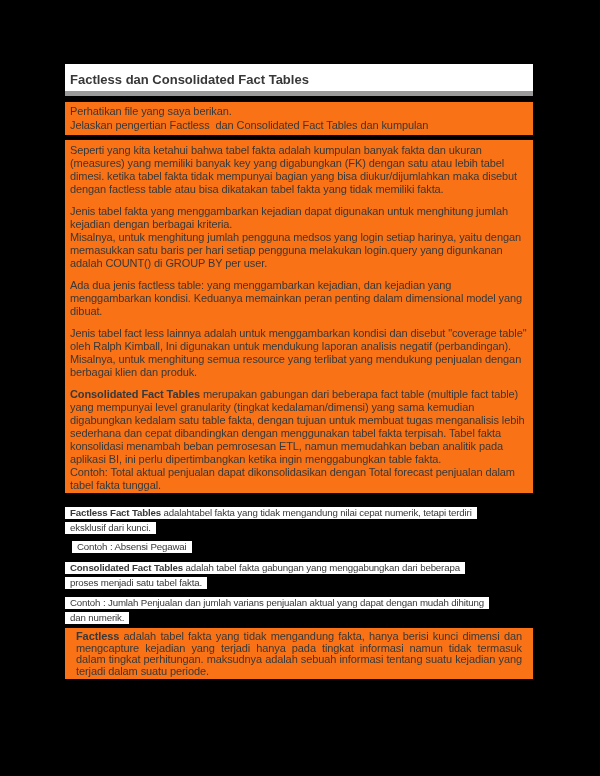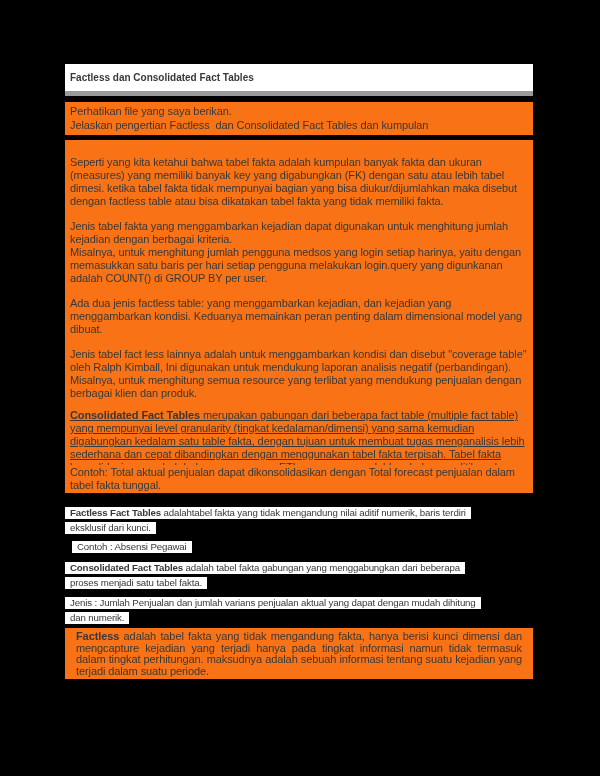--- a/index.html
+++ b/index.html
@@ -2,29 +2,29 @@
 <html><head>
 <meta charset="utf-8">
 <style>
   html,body{margin:0;padding:0;background:#000;}
   .page{position:relative;width:600px;height:776px;background:#000000;overflow:hidden;
         font-family:"Liberation Sans","DejaVu Sans",sans-serif;color:#383838;}
   .band{position:absolute;left:65px;width:468px;box-sizing:border-box;}
   .sheet{background:#f97316;font-size:11px;letter-spacing:-0.1px;line-height:13px;}
   .b{font-weight:bold;}
   
-  .title-bar{top:64px;height:27px;background:#ffffff;padding:8px 5px 16px;font-size:10px;}
+  .title-bar{top:64px;height:27px;background:#ffffff;padding:8px 5px 16px;font-size:13px;}
   .divider{position:absolute;left:65px;top:91px;width:468px;height:5px;background:#9a9a9a;}
   
   .prompt{top:102px;min-height:31px;padding:3px 5px 3px;line-height:13.5px;}
   .prompt div{white-space:pre-wrap;}
   
   .article{top:140px;padding:4px 5px 6px;}
-  .article p{margin:12px 0 9px;}
-  .article p:last-child{margin:0;text-decoration:underline;}
+  .article p{margin:0 0 9px;}
+  .article p:last-child{margin:0;}
   .blk{display:block;}
   
   .example-total{top:465px;min-height:26px;padding:1px 5px 2px;line-height:12.5px;}
   
   .hug{position:absolute;left:65px;width:468px;font-size:9.7px;letter-spacing:-0.15px;}
   .hline{height:15px;overflow:hidden;white-space:nowrap;}
   .hl{background:#ffffff;padding:1px 5px;}
   
   .summary{top:628px;min-height:49px;padding:3px 11px 2px;line-height:11.6px;
            text-align:justify;text-justify:inter-word;}
@@ -57,21 +57,21 @@
       <span class="b">Consolidated Fact Tables</span><span> merupakan gabungan dari beberapa fact table (multiple fact table) yang mempunyai level granularity (tingkat kedalaman/dimensi) yang sama kemudian digabungkan kedalam satu table fakta, dengan tujuan untuk membuat tugas menganalisis lebih sederhana dan cepat dibandingkan dengan menggunakan tabel fakta terpisah. Tabel fakta konsolidasi menambah beban pemrosesan ETL, namun memudahkan beban analitik pada aplikasi BI, ini perlu dipertimbangkan ketika ingin menggabungkan table fakta.</span>
     </p>
   </div>
 
   <div class="band sheet example-total">
     <span>Contoh: Total aktual penjualan dapat dikonsolidasikan dengan Total forecast penjualan dalam tabel fakta tunggal.</span>
   </div>
 
   <div class="hug" style="top:507px;">
     <div class="hline">
-      <span class="hl"><span class="b">Factless Fact Tables</span><span> adalahtabel fakta yang tidak mengandung nilai aditif numerik, baris terdiri</span></span>
+      <span class="hl"><span class="b">Factless Fact Tables</span><span> adalahtabel fakta yang tidak mengandung nilai cepat numerik, tetapi terdiri</span></span>
     </div>
     <div class="hline">
       <span class="hl">eksklusif dari kunci.</span>
     </div>
   </div>
 
   <div class="hug" style="top:541px;padding-left:7px;">
     <div class="hline">
       <span class="hl">Contoh : Absensi Pegawai</span>
     </div>
@@ -81,21 +81,21 @@
     <div class="hline">
       <span class="hl"><span class="b">Consolidated Fact Tables</span><span> adalah tabel fakta gabungan yang menggabungkan dari beberapa</span></span>
     </div>
     <div class="hline">
       <span class="hl">proses menjadi satu tabel fakta.</span>
     </div>
   </div>
 
   <div class="hug" style="top:597px;">
     <div class="hline">
-      <span class="hl">Jenis : Jumlah Penjualan dan jumlah varians penjualan aktual yang dapat dengan mudah dihitung</span>
+      <span class="hl">Contoh : Jumlah Penjualan dan jumlah varians penjualan aktual yang dapat dengan mudah dihitung</span>
     </div>
     <div class="hline">
       <span class="hl">dan numerik.</span>
     </div>
   </div>
 
   <div class="band sheet summary">
     <span class="b">Factless</span><span> adalah tabel fakta yang tidak mengandung fakta, hanya berisi kunci dimensi dan mengcapture kejadian yang terjadi hanya pada tingkat informasi namun tidak termasuk dalam tingkat perhitungan. maksudnya adalah sebuah informasi tentang suatu kejadian yang terjadi dalam suatu periode.</span>
   </div>
 

